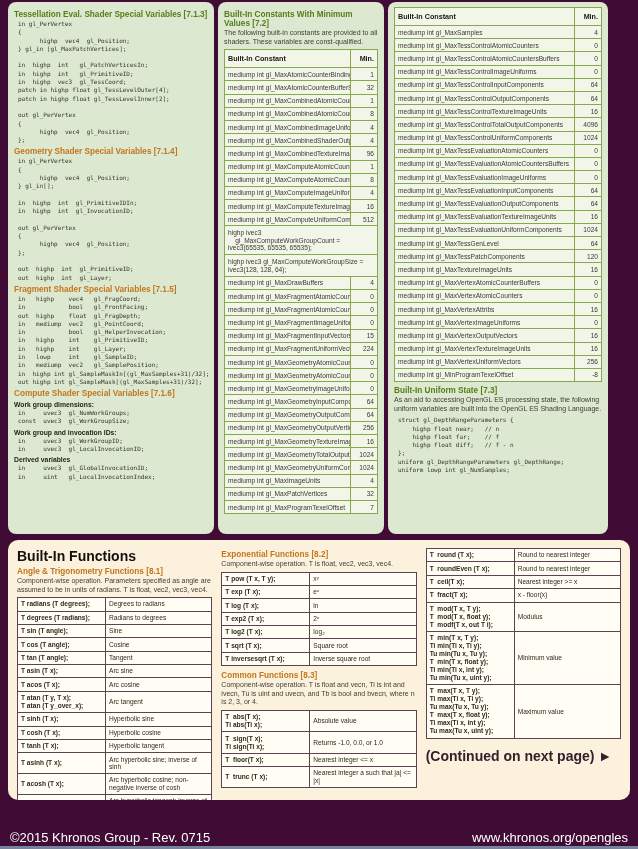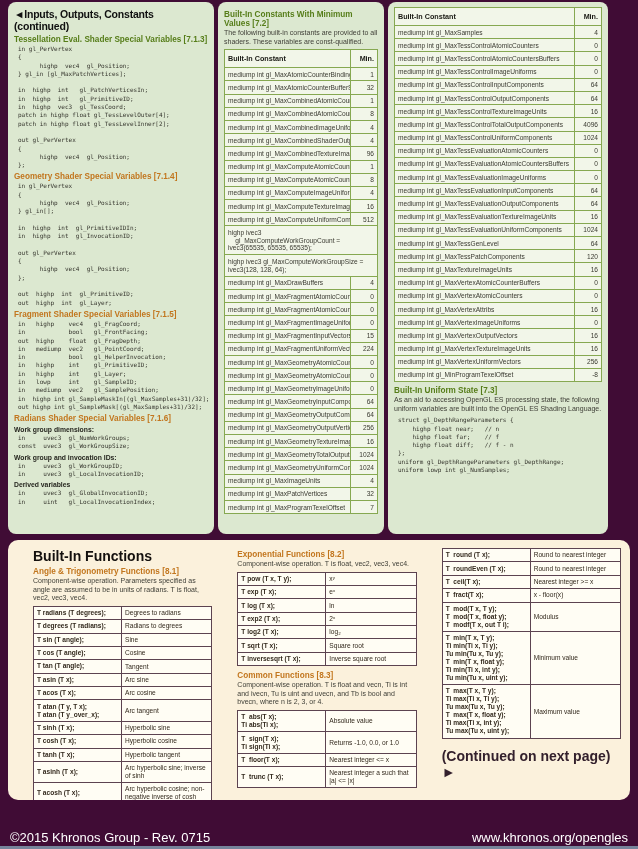--- a/index.html
+++ b/index.html
@@ -28,21 +28,21 @@
   .gtable th,.gtable td { border:1px solid var(--table-border-green,#86A851); background:#F2F6E9;
      font-size:6.6px; color:#3A3A31; padding:2.6px 3px; text-align:left; vertical-align:middle;
      white-space:nowrap; overflow:hidden; }
   .gtable th { font-size:7.2px; font-weight:bold; color:#1A1A14; padding:4px 3px; }
   .gtable .min-cell { width:27px; text-align:right; white-space:nowrap; }
   .gtable td.span-cell { white-space:pre-wrap; line-height:7.6px; }
   .col3 .gtable { margin-bottom:4px; }
 
   .bottom-panel { background:var(--panel-cream,#FBF1DC); border-radius:10px; margin:6px 8px 0;
                   padding:7px 9px; height:260px; display:flex; gap:9px; overflow:hidden; }
-  .fn-col { flex:1; min-width:0;margin-left:16px; }
+  .fn-col { flex:1; min-width:0; }
   .bi-title { font-size:14px; color:#14100E; margin:1px 0 2px; font-weight:bold; }
   table.ftable { width:100%; border-collapse:collapse; table-layout:fixed; margin-top:1px; }
   .ftable td { border:1px solid var(--table-border-dark,#5C4350); background:#FFFDF4;
                font-size:6.6px; color:#33291D; padding:2.2px 3px; vertical-align:middle; }
   .ftable td.sig { width:88px; font-weight:bold; white-space:pre-wrap; line-height:8px; }
   .ftable td.desc { line-height:7.8px; }
   .mt { margin-top:5px; }
   .continued { text-align:left; font-size:14px; font-weight:bold; color:#33202C; margin-top:9px; }
 
   .page-footer { position:absolute; left:0; right:0; bottom:3px; height:17px; display:flex;
@@ -53,23 +53,20 @@
 </style>
 </head>
 <body>
 
 <div class="page">
 
 
   <main class="top-area">
 
     <section class="panel col1">
-      <h2 class="col1-title">
-        <span>◄</span><span>Inputs, Outputs, Constants (continued)</span>
-      </h2>
       <div>
           <div class="sec">
             <div class="sec-h green">Tessellation Eval. Shader Special Variables [7.1.3]</div>
             <pre class="code">in gl_PerVertex
 {
       highp  vec4  gl_Position;
 } gl_in [gl_MaxPatchVertices];
 
 in  highp  int   gl_PatchVerticesIn;
 in  highp  int   gl_PrimitiveID;
@@ -108,21 +105,21 @@
 in   mediump  vec2   gl_PointCoord;
 in            bool   gl_HelperInvocation;
 in   highp    int    gl_PrimitiveID;
 in   highp    int    gl_Layer;
 in   lowp     int    gl_SampleID;
 in   mediump  vec2   gl_SamplePosition;
 in  highp int gl_SampleMaskIn[(gl_MaxSamples+31)/32];
 out highp int gl_SampleMask[(gl_MaxSamples+31)/32];</pre>
           </div>
           <div class="sec">
-            <div class="sec-h orange">Radians Shader Special Variables [7.1.6]</div>
+            <div class="sec-h orange">Compute Shader Special Variables [7.1.6]</div>
             <div class="sub-label">Work group dimensions:</div>
             <pre class="code">in     uvec3  gl_NumWorkGroups;
 const  uvec3  gl_WorkGroupSize;</pre>
             <div class="sub-label">Work group and invocation IDs:</div>
             <pre class="code">in     uvec3  gl_WorkGroupID;
 in     uvec3  gl_LocalInvocationID;</pre>
             <div class="sub-label">Derived variables</div>
             <pre class="code">in     uvec3  gl_GlobalInvocationID;
 in     uint   gl_LocalInvocationIndex;</pre>
           </div>

